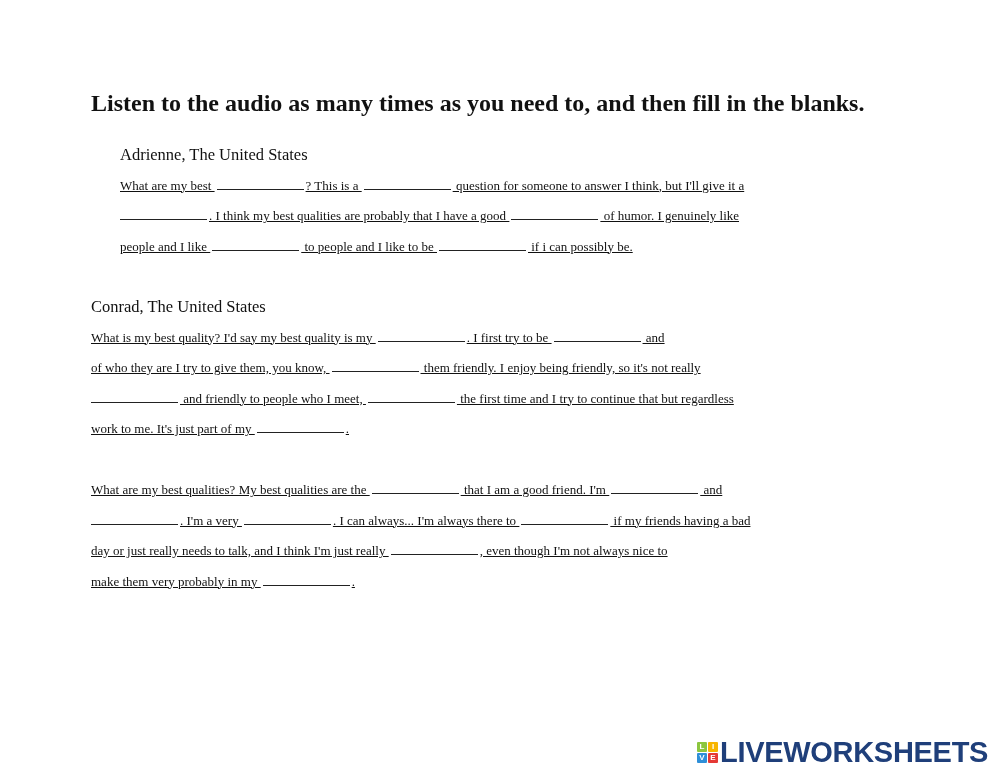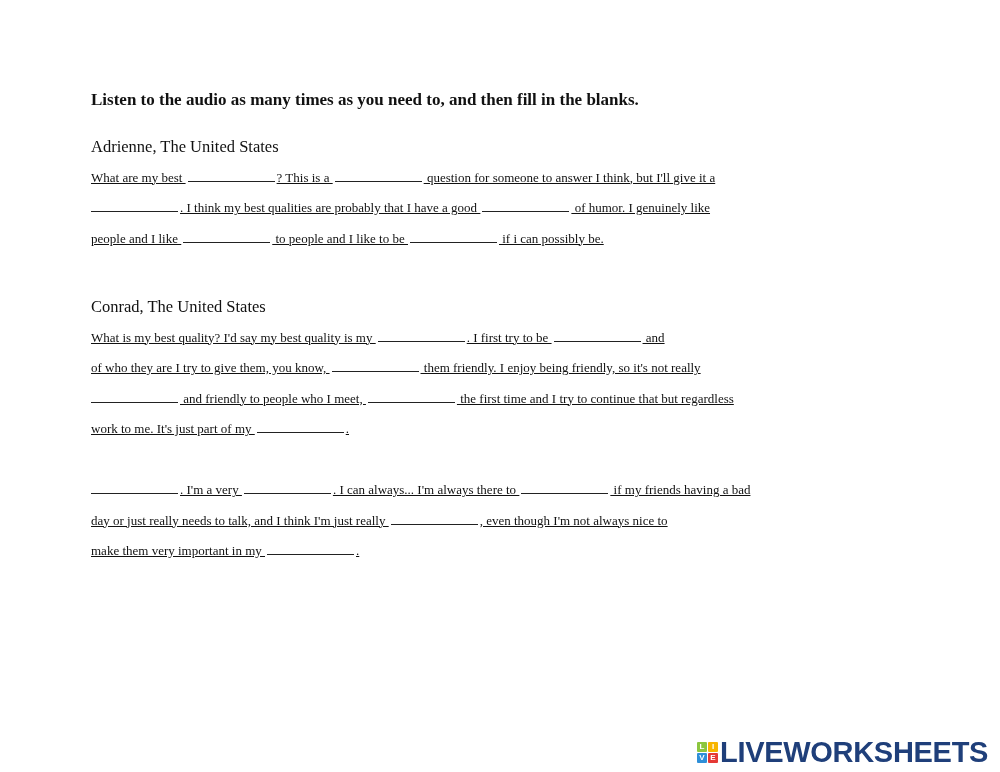--- a/index.html
+++ b/index.html
@@ -12,21 +12,21 @@
       height: 772px;
       position: relative;
       overflow: hidden;
       font-family: "Liberation Serif", serif;
       color: #111111;
     }
     .instruction {
       position: absolute;
       left: 91px;
       top: 90px;
-      font-size: 17px;
+      font-size: 24px;
       font-weight: bold;
       letter-spacing: 0;
       white-space: nowrap;
     }
     .section {
       position: absolute;
       left: 91px;
       width: 820px;
     }
     .speaker {
@@ -83,44 +83,45 @@
       color: #1f3f7a;
       letter-spacing: -0.3px;
       line-height: 28px;
     }
   </style>
 </head>
 <body>
 
 <div class="instruction">Listen to the audio as many times as you need to, and then fill in the blanks.</div>
 
-<div class="section" style="top:132px;">
+<div class="section" style="top:140px;margin-left:29px;">
   <div class="speaker">Adrienne, The United States</div>
   <div class="lines">
       <div class="line"><span>What are my best </span><span class="blank"></span><span>? This is a </span><span class="blank"></span><span> question for someone to answer I think, but I'll give it a</span></div>
       <div class="line"><span class="blank lead"></span><span>. I think my best qualities are probably that I have a good </span><span class="blank"></span><span> of humor. I genuinely like</span></div>
       <div class="line"><span>people and I like </span><span class="blank"></span><span> to people and I like to be </span><span class="blank"></span><span> if i can possibly be.</span></div>
     </div>
 </div>
 
 <div class="section" style="top:292px;">
   <div class="speaker">Conrad, The United States</div>
   <div class="lines">
       <div class="line"><span>What is my best quality? I'd say my best quality is my </span><span class="blank"></span><span>. I first try to be </span><span class="blank"></span><span> and</span></div>
       <div class="line"><span>of who they are I try to give them, you know, </span><span class="blank"></span><span> them friendly. I enjoy being friendly, so it's not really</span></div>
       <div class="line"><span class="blank lead"></span><span> and friendly to people who I meet, </span><span class="blank"></span><span> the first time and I try to continue that but regardless</span></div>
       <div class="line"><span>work to me. It's just part of my </span><span class="blank"></span><span>.</span></div>
     </div>
 </div>
 
 <div class="section" style="top:475px;">
   <div class="lines">
+      <div class="line"><span>What are my best qualities? My best qualities are the </span><span class="blank"></span><span> that I am a good friend. I'm </span><span class="blank"></span><span> and</span></div>
       <div class="line"><span class="blank lead"></span><span>. I'm a very </span><span class="blank"></span><span>. I can always... I'm always there to </span><span class="blank"></span><span> if my friends having a bad</span></div>
       <div class="line"><span>day or just really needs to talk, and I think I'm just really </span><span class="blank"></span><span>, even though I'm not always nice to</span></div>
-      <div class="line"><span>make them very important in my </span><span class="blank"></span><span>.</span></div>
+      <div class="line"><span>make them very probably in my </span><span class="blank"></span><span>.</span></div>
     </div>
 </div>
 
 <div class="logo">
   <div class="logo-squares">
     <span class="sq" style="background: rgb(140, 198, 63);">L</span>
     <span class="sq" style="background: rgb(247, 181, 0);">I</span>
     <span class="sq" style="background: rgb(47, 143, 216);">V</span>
     <span class="sq" style="background: rgb(229, 57, 53);">E</span>
   </div>

